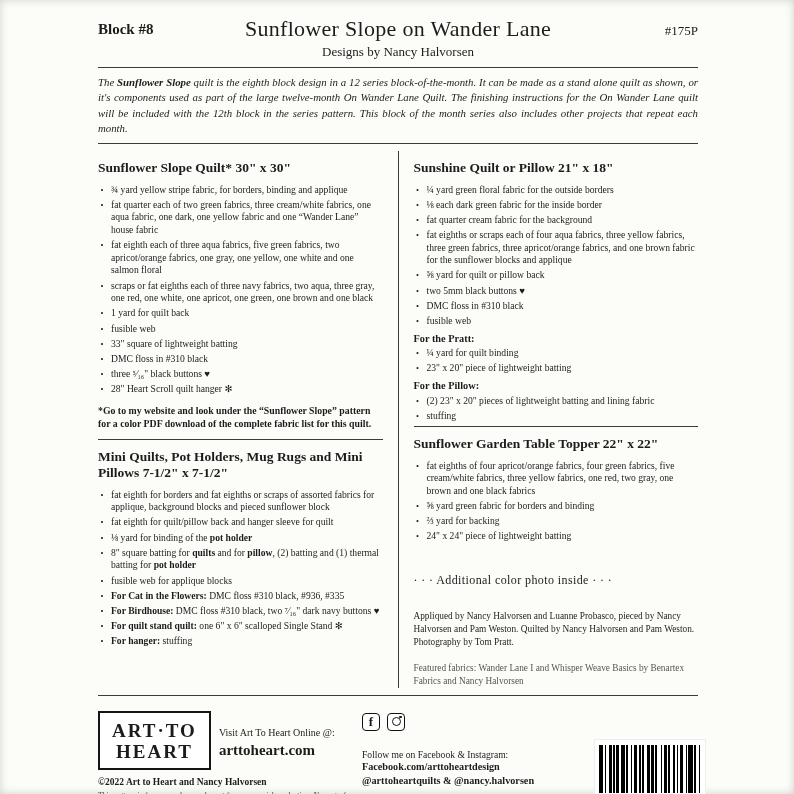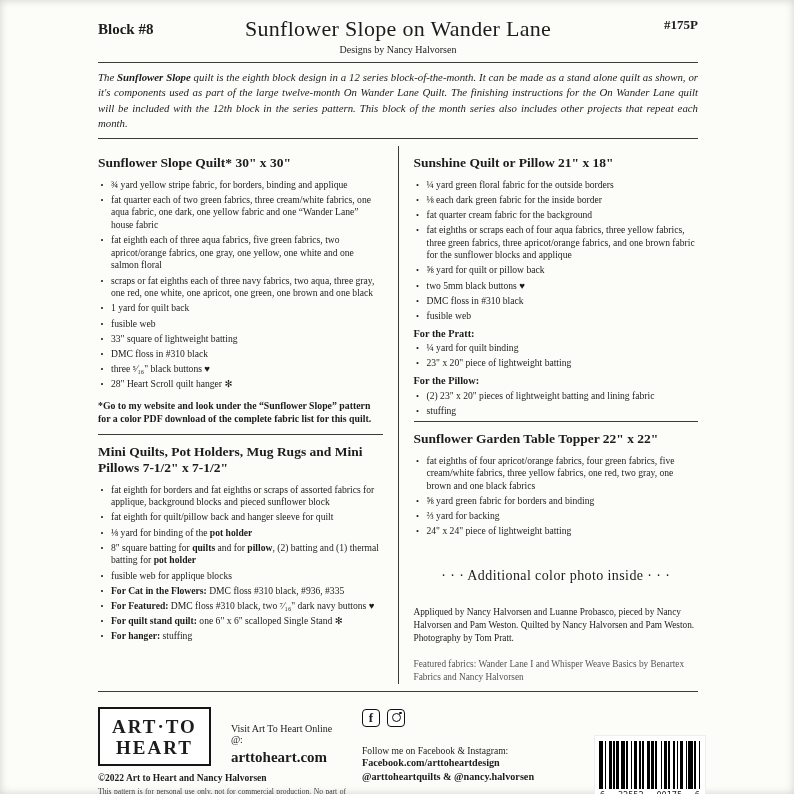--- a/index.html
+++ b/index.html
@@ -1,41 +1,41 @@
 <!DOCTYPE html>
 <html><head>
 <meta charset="utf-8">
 <style>
   html,body{margin:0;padding:0}
   body{width:794px;height:794px;background:#d9d8d4;font-family:"Liberation Serif",serif;color:#1c1c1c;position:relative}
   .page{position:absolute;inset:0;background:#fcfcf9;box-sizing:border-box;padding:14px 96px 0 98px;overflow:hidden;box-shadow:inset 0 0 8px rgba(0,0,0,.18)}
   
   .header{position:relative;text-align:center;padding-top:2px}
   .block-no{position:absolute;left:0;top:7px;font-weight:bold;font-size:15px}
-  .pattern-no{position:absolute;right:0;top:3px;font-weight:bold;font-size:13px}
+  .pattern-no{position:absolute;right:0;top:9px;font-weight:normal;font-size:13px}
   .title{font-size:22px;font-weight:normal;margin:0;letter-spacing:.3px}
-  .subtitle{font-size:10px;margin-top:2px}
+  .subtitle{font-size:13px;margin-top:2px}
   .rule{border:none;border-top:1px solid #3b3b3b;margin:7px 0}
   .intro{font-style:italic;font-size:10.8px;line-height:1.42;text-align:justify;margin:2px 0 0}
   
   .cols{display:grid;grid-template-columns:1fr 1px 1fr;column-gap:15px;margin-top:2px}
   .divider{background:#3b3b3b}
   .sec{font-size:13.5px;font-weight:bold;margin:9px 0 7px;line-height:1.2}
   .item{display:flex;gap:5px;font-size:9.6px;line-height:1.32;margin-bottom:2.5px}
   .item .dot{flex:0 0 8px;text-align:center;font-size:8.5px;line-height:1.45}
   .item.subhead{display:block;font-weight:bold;font-size:10.3px;margin:4px 0 2px}
   .footnote{font-weight:bold;font-size:9.8px;line-height:1.35;margin:8px 0 9px}
   .col-rule{border:none;border-top:1px solid #3b3b3b;margin:4px 0 2px}
-  .photo-note{text-align:center;font-size:14px;letter-spacing:.4px;margin:30px 0 22px}
+  .photo-note{text-align:left;font-size:12px;letter-spacing:.4px;margin:30px 0 22px}
   .credits{font-size:9.3px;line-height:1.42;margin:0 0 12px}
   .featured{font-size:9.3px;line-height:1.42;color:#555;margin:0}
   
   .footer{display:flex;gap:16px;padding-top:8px;align-items:flex-start}
   .f-left{width:248px;flex:0 0 auto}
-  .logo-row{display:flex;gap:20px;align-items:flex-end}
+  .logo-row{display:flex;gap:8px;align-items:center}
   .logo{border:2px solid #151515;padding:7px 12px 6px;text-align:center;font-weight:bold;font-size:19px;line-height:1.12;letter-spacing:2px;background:#fff}
   .visit{padding-top:4px}
   .visit-label{font-size:10px}
   .website{font-weight:bold;font-size:15px;margin-top:4px}
   .copyright{font-weight:bold;font-size:9.5px;margin-top:7px}
   .fineprint{font-size:7.6px;line-height:1.35;color:#3d3d3d;margin-top:4px;text-align:justify}
   .f-mid{width:216px;flex:0 0 auto;display:flex;flex-direction:column}
   .icons{display:flex;gap:7px;margin:2px 0 18px}
   .sicon{width:18px;height:18px;border:1.8px solid #111;border-radius:4px;display:inline-flex;align-items:center;justify-content:center;position:relative;background:#fff;box-sizing:border-box}
   .fb-f{font-weight:bold;font-size:13px;line-height:1}
@@ -137,21 +137,21 @@
             <div class="item">
               <span class="dot">•</span>
               <span class="txt">fusible web for applique blocks</span>
             </div>
             <div class="item">
               <span class="dot">•</span>
               <span class="txt"><strong>For Cat in the Flowers:</strong> DMC floss #310 black, #936, #335</span>
             </div>
             <div class="item">
               <span class="dot">•</span>
-              <span class="txt"><strong>For Featured:</strong> DMC floss #310 black, two ⁷⁄₁₆" dark navy buttons ♥</span>
+              <span class="txt"><strong>For Birdhouse:</strong> DMC floss #310 black, two ⁷⁄₁₆" dark navy buttons ♥</span>
             </div>
             <div class="item">
               <span class="dot">•</span>
               <span class="txt"><strong>For quilt stand quilt:</strong> one 6" x 6" scalloped Single Stand ✻</span>
             </div>
             <div class="item">
               <span class="dot">•</span>
               <span class="txt"><strong>For hanger:</strong> stuffing</span>
             </div>
           </div>

